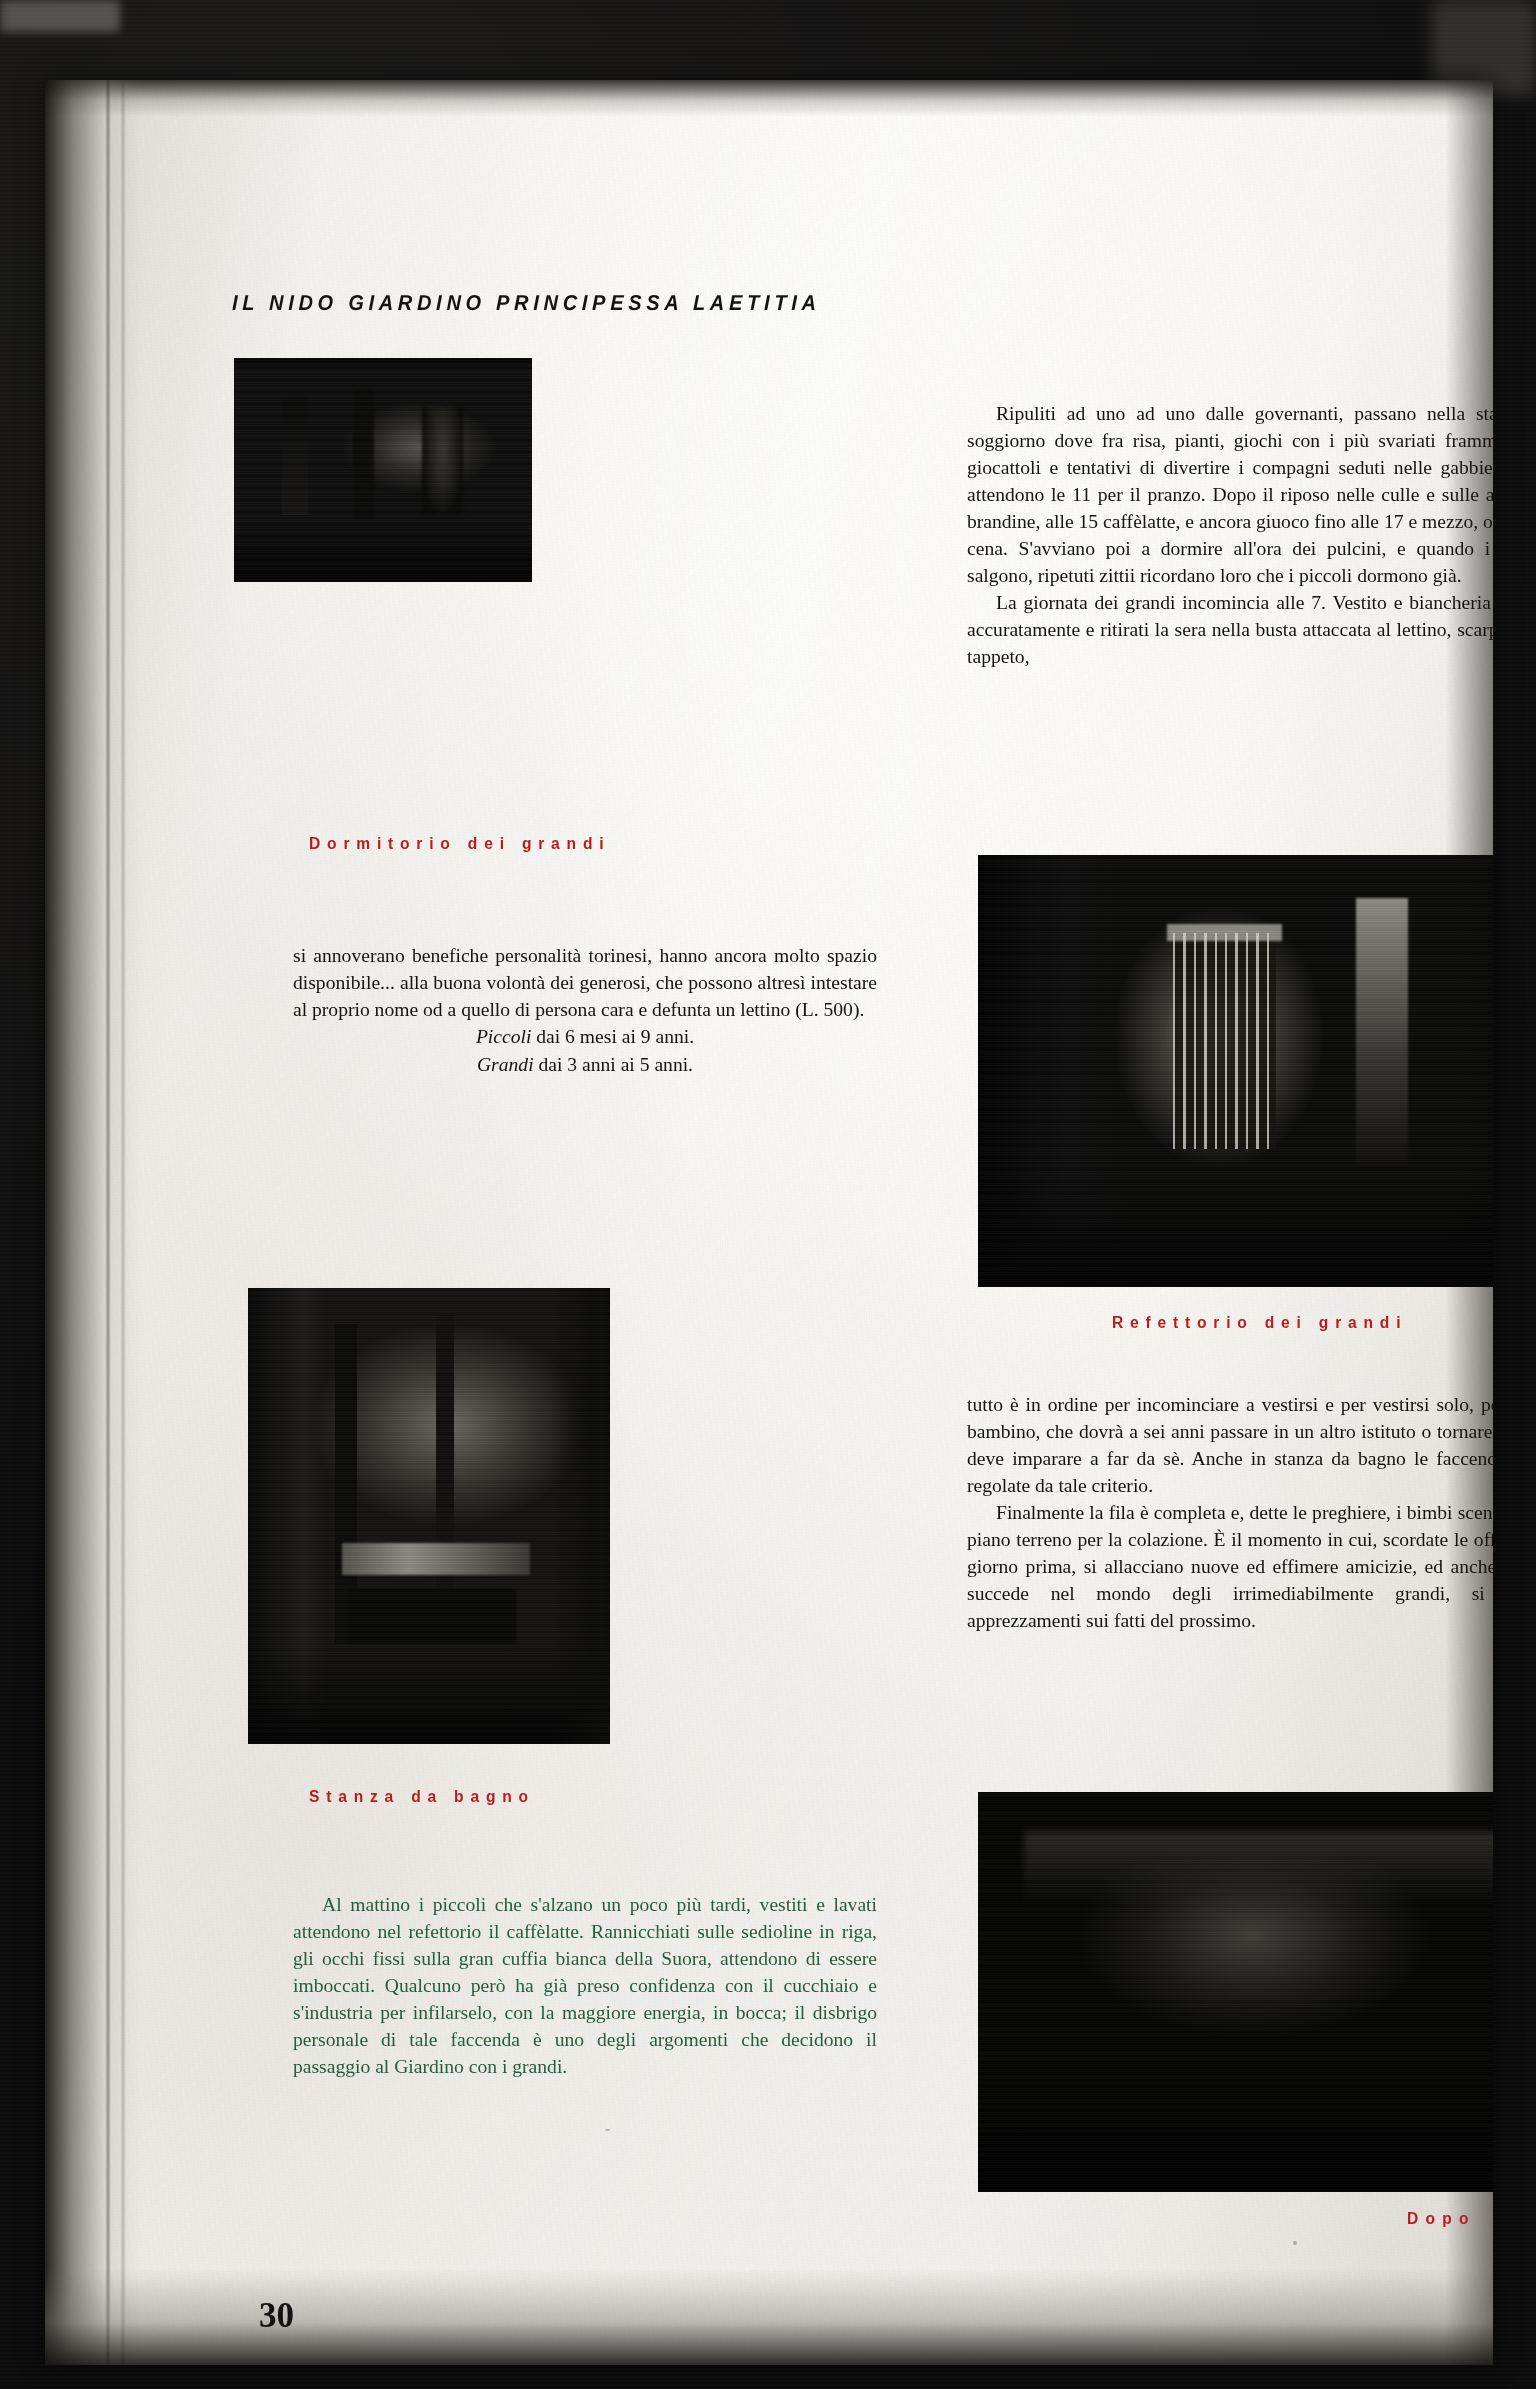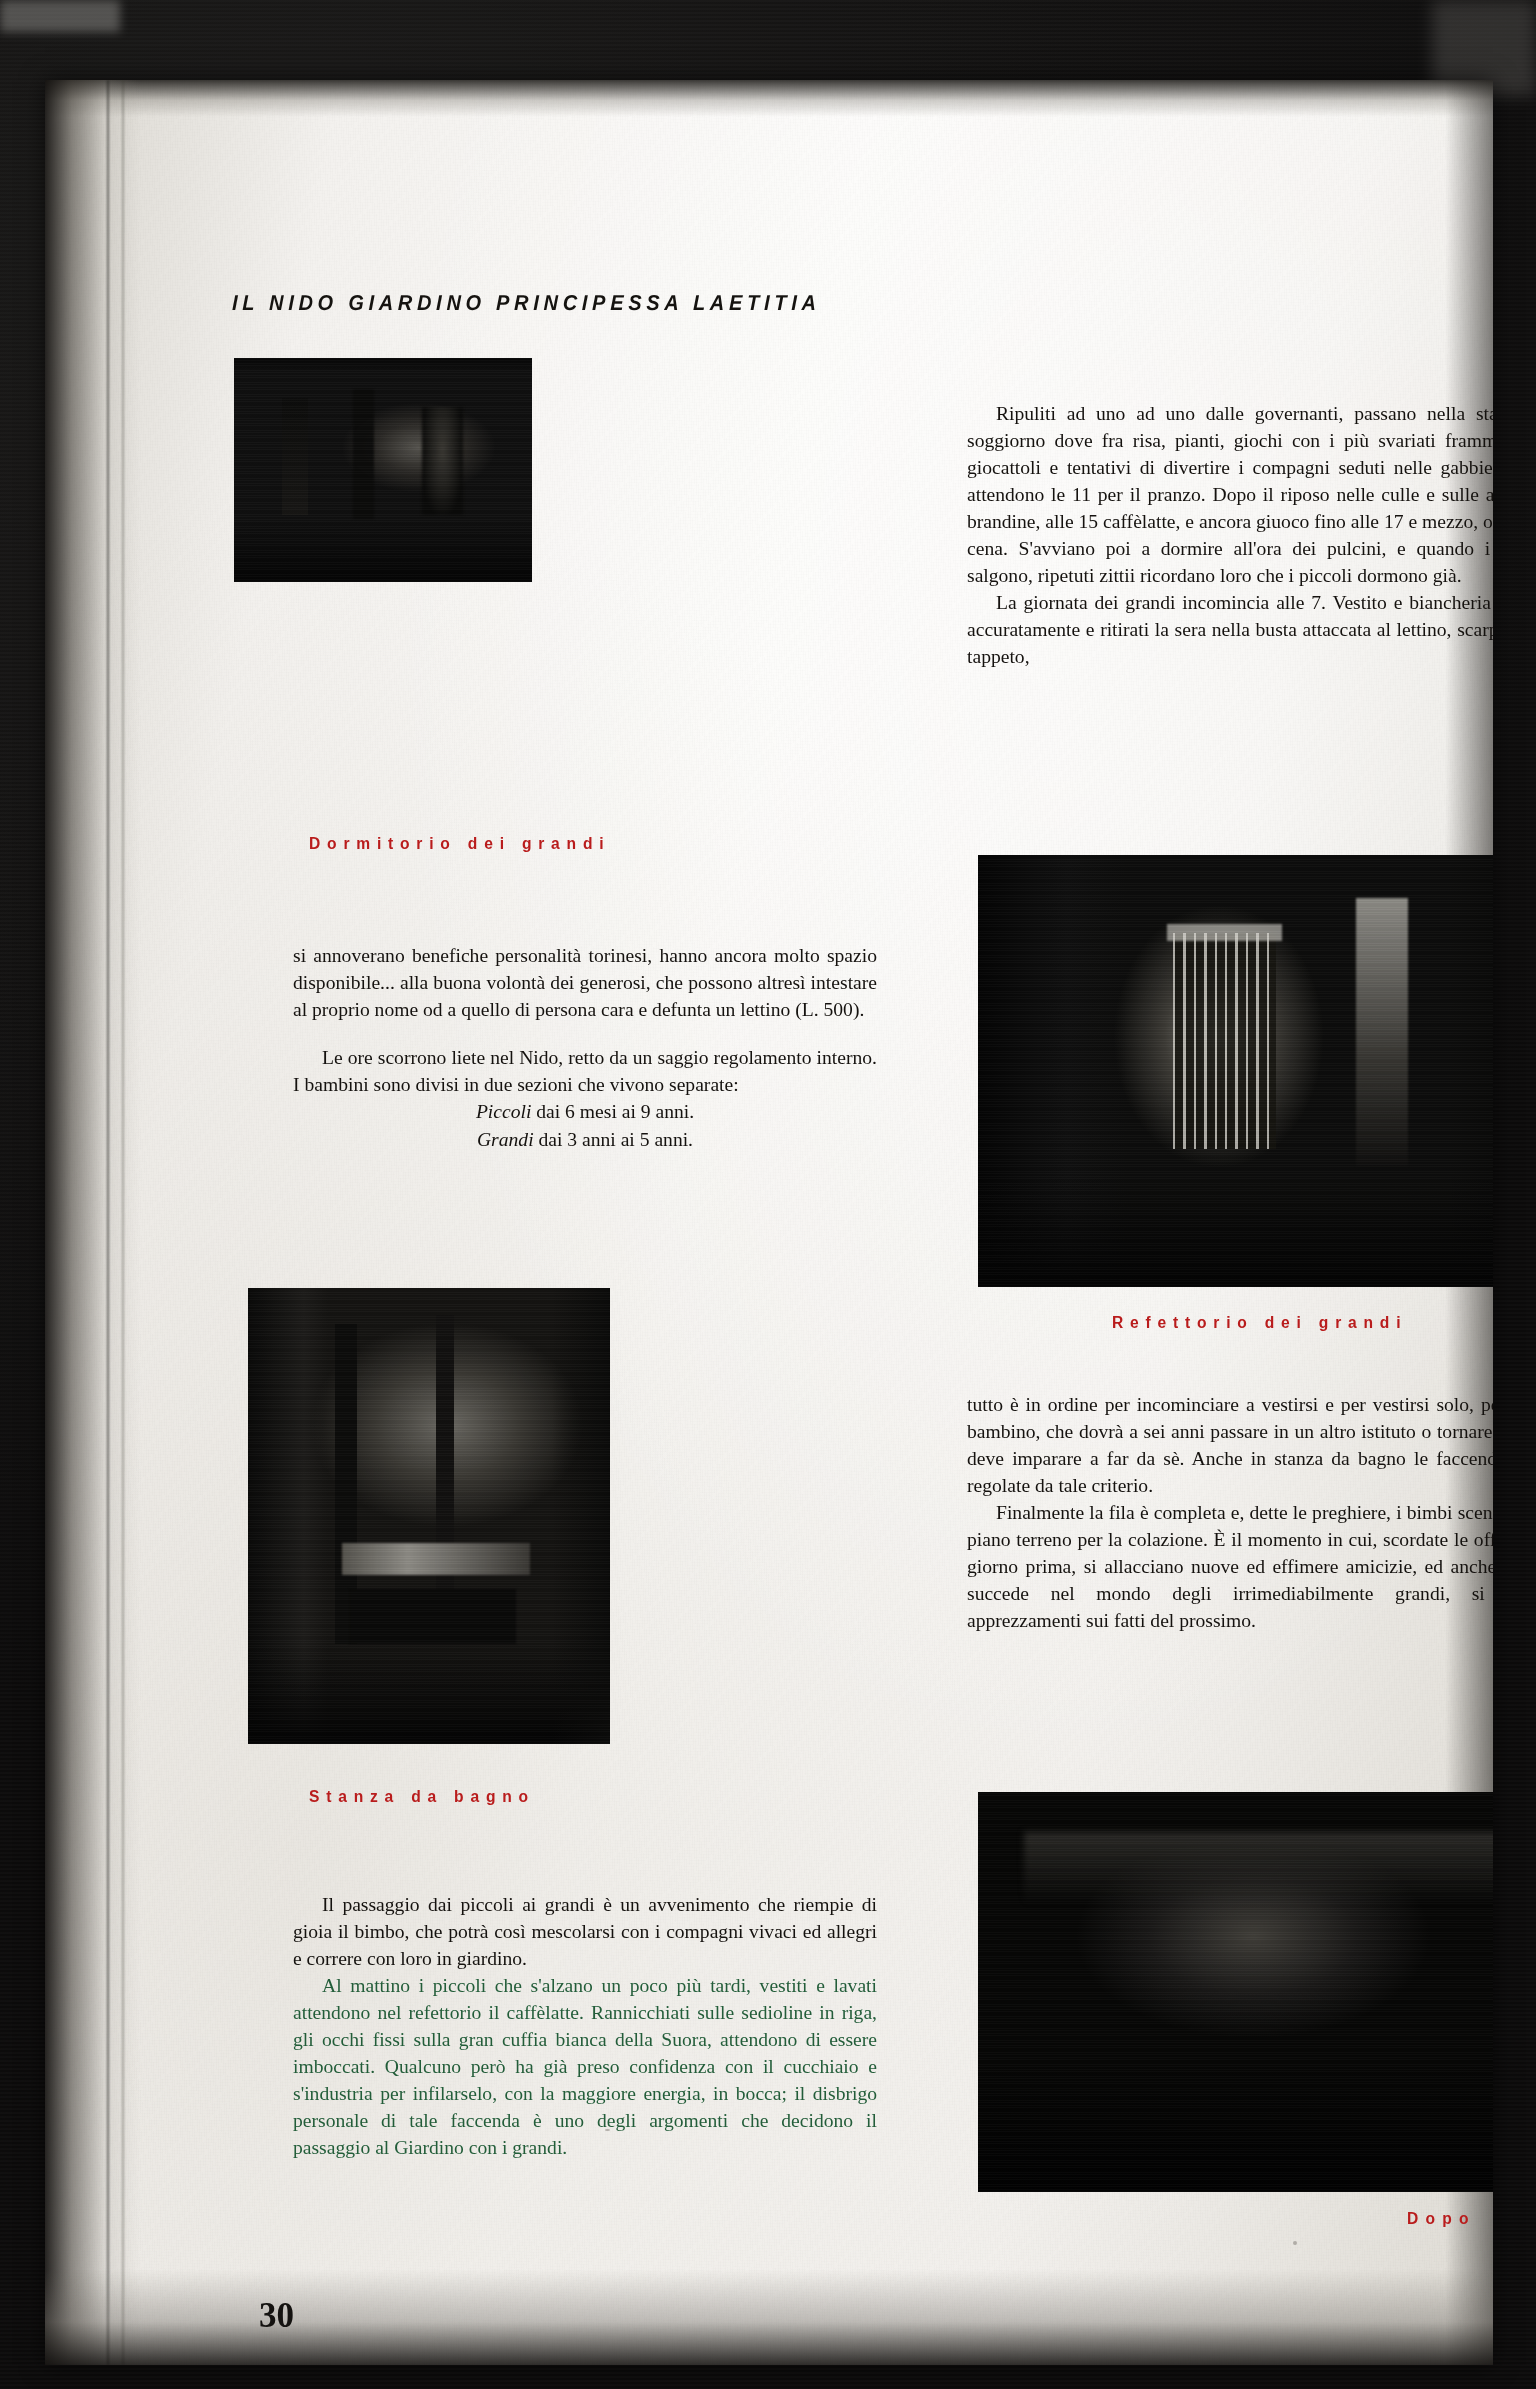--- a/index.html
+++ b/index.html
@@ -118,21 +118,20 @@
         <div style="position:absolute;left:40%;top:14%;width:7%;height:58%;background:#0b0b0a;opacity:.9;filter:blur(0.8px);"></div>
         <div style="position:absolute;left:63%;top:22%;width:14%;height:48%;background:radial-gradient(ellipse at 50% 40%,#3a3833,#0a0a09 75%);filter:blur(1.6px);"></div>
         <div style="position:absolute;left:0;bottom:0;width:100%;height:28%;background:linear-gradient(0deg,#050505,rgba(5,5,5,0));"></div>
         <div style="position:absolute;left:0;top:0;width:100%;height:6%;background:linear-gradient(180deg,#060606,rgba(6,6,6,0));"></div>
         <div class="ph-grain"></div>
       </div>
       <div class="caption" style="left:264px;top:755px;">Dormitorio dei grandi</div>
 
       <div class="col col-left" style="top:826px;">
         <p class="noind">si annoverano benefiche personalità torinesi, hanno ancora molto spazio disponibile... alla buona volontà dei generosi, che possono altresì intestare al proprio nome od a quello di persona cara e defunta un lettino (L. 500).</p>
-        <p style="margin-top:21px;">Le ore scorrono liete nel Nido, retto da un saggio regolamento interno. I bambini sono divisi in due sezioni che vivono separate:</p>
         <p class="noind center-lines">
           <span>
             <i>Piccoli</i><span> dai 6 mesi ai 9 anni.</span>
           </span><br>
           <span>
             <i>Grandi</i><span> dai 3 anni ai 5 anni.</span>
           </span>
         </p>
       </div>
 
@@ -145,21 +144,20 @@
         <div style="position:absolute;left:52%;top:6%;width:5%;height:64%;background:#121110;filter:blur(0.6px);"></div>
         <div style="position:absolute;left:26%;top:56%;width:52%;height:7%;background:linear-gradient(90deg,#56544e,#8d8b85 35%,#3a3834);filter:blur(1px);"></div>
         <div style="position:absolute;left:28%;top:66%;width:46%;height:12%;background:#0a0a09;filter:blur(0.8px);"></div>
         <div style="position:absolute;left:0;bottom:0;width:100%;height:22%;background:linear-gradient(0deg,#040404,rgba(4,4,4,0));"></div>
         <div style="position:absolute;right:0;top:0;width:16%;height:100%;background:linear-gradient(270deg,#0b0b0a,rgba(11,11,10,0));"></div>
         <div class="ph-grain"></div>
       </div>
       <div class="caption" style="left:264px;top:1708px;">Stanza da bagno</div>
 
       <div class="col col-left" style="top:1775px;">
-        <p>Il passaggio dai piccoli ai grandi è un avvenimento che riempie di gioia il bimbo, che potrà così mescolarsi con i compagni vivaci ed allegri e correre con loro in giardino.</p>
         <p class="faded">Al mattino i piccoli che s'alzano un poco più tardi, vestiti e lavati attendono nel refettorio il caffèlatte. Rannicchiati sulle sedioline in riga, gli occhi fissi sulla gran cuffia bianca della Suora, attendono di essere imboccati. Qualcuno però ha già preso confidenza con il cucchiaio e s'industria per infilarselo, con la maggiore energia, in bocca; il disbrigo personale di tale faccenda è uno degli argomenti che decidono il passaggio al Giardino con i grandi.</p>
       </div>
 
       <div class="col col-right" style="top:320px;">
         <p>Ripuliti ad uno ad uno dalle governanti, passano nella stanza di soggiorno dove fra risa, pianti, giochi con i più svariati frammenti di giocattoli e tentativi di divertire i compagni seduti nelle gabbie-girelli, attendono le 11 per il pranzo. Dopo il riposo nelle culle e sulle apposite brandine, alle 15 caffèlatte, e ancora giuoco fino alle 17 e mezzo, ora della cena. S'avviano poi a dormire all'ora dei pulcini, e quando i grandi salgono, ripetuti zittii ricordano loro che i piccoli dormono già.</p>
         <p>La giornata dei grandi incomincia alle 7. Vestito e biancheria piegati accuratamente e ritirati la sera nella busta attaccata al lettino, scarpine sul tappeto,</p>
       </div>
 
       <div class="photo" style="left:933px;top:775px;width:573px;height:432px;
            background:

